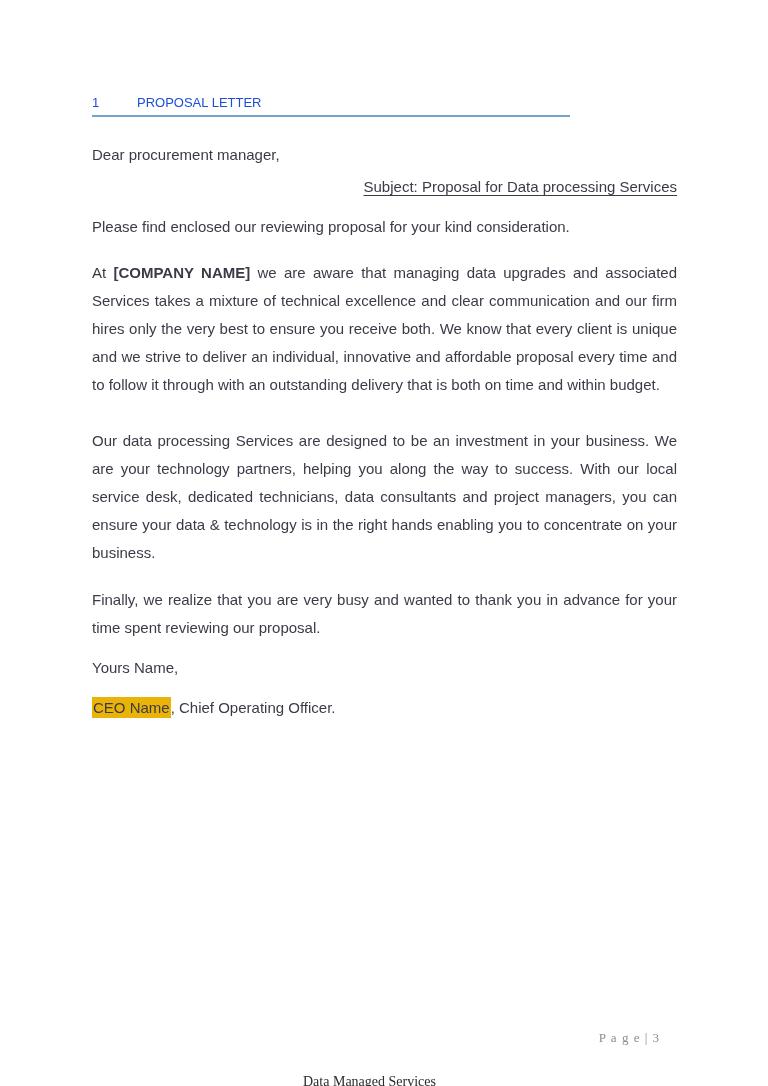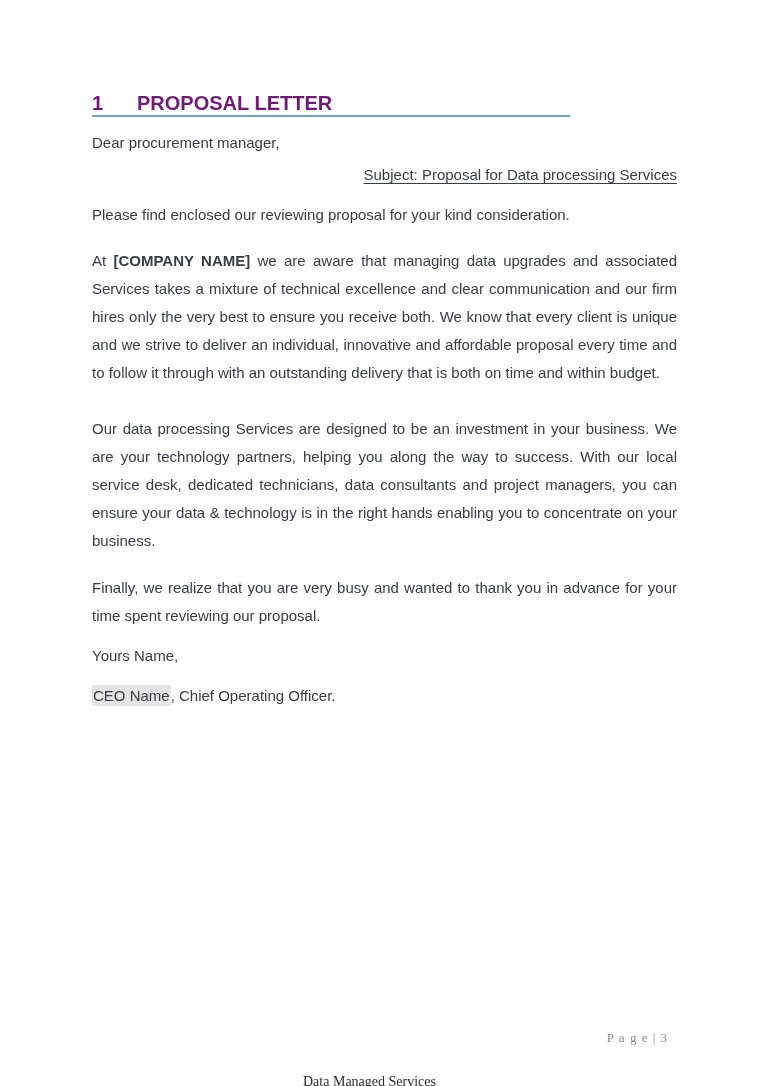--- a/index.html
+++ b/index.html
@@ -15,56 +15,56 @@
     overflow: hidden;
   }
   .content {
     position: absolute;
     left: 92px;
     top: 93px;
     width: 585px;
   }
   
   .heading {
-    font-size: 20px;
-    font-weight: 700;
-    color: #701a75;
+    font-size: 13px;
+    font-weight: 400;
+    color: #1d4ed8;
     line-height: 20px;
     width: 478px;
     border-bottom: 2px solid #6fa5c5;
     padding-bottom: 2px;
   }
   .h-num {
     display: inline-block;
     width: 45px;
   }
   
   p {
     font-size: 15px;
     line-height: 28px;
     color: #3b3b48;
   }
-  .salutation { margin-top: 12px; }
+  .salutation { margin-top: 24px; }
   .subject {
     margin-top: 4px;
     text-decoration: underline;
     text-underline-offset: 3px;
     text-align: right;
   }
   .intro { margin-top: 12px; }
   .body-para { text-align: justify; }
   .para-company { margin-top: 18px; }
   .para-services { margin-top: 28px; }
   .para-pride { margin-top: 30px; }
   .para-finally { margin-top: 19px; }
   .closing { margin-top: 12px; }
   .signature { margin-top: 12px; }
   .bold-seg { font-weight: 700; }
   .hl {
-    background: #e5e5e5;
+    background: #eab308;
     padding: 2px 1px;
   }
   
   .footer {
     position: absolute;
     left: 0;
     top: 1030px;
     width: 768px;
     height: 22px;
     font-family: "Liberation Serif", serif;
@@ -72,21 +72,21 @@
   .footer-title {
     position: absolute;
     left: 303px;
     top: 0;
     font-size: 14px;
     color: #2b2b2b;
     margin-top: 44px;
   }
   .footer-page {
     position: absolute;
-    right: 100px;
+    right: 108px;
     top: 0;
     font-size: 13px;
     color: #8c8c8c;
     letter-spacing: 1px;
   }
 </style>
 </head>
 <body>
 
 <div class="page">

